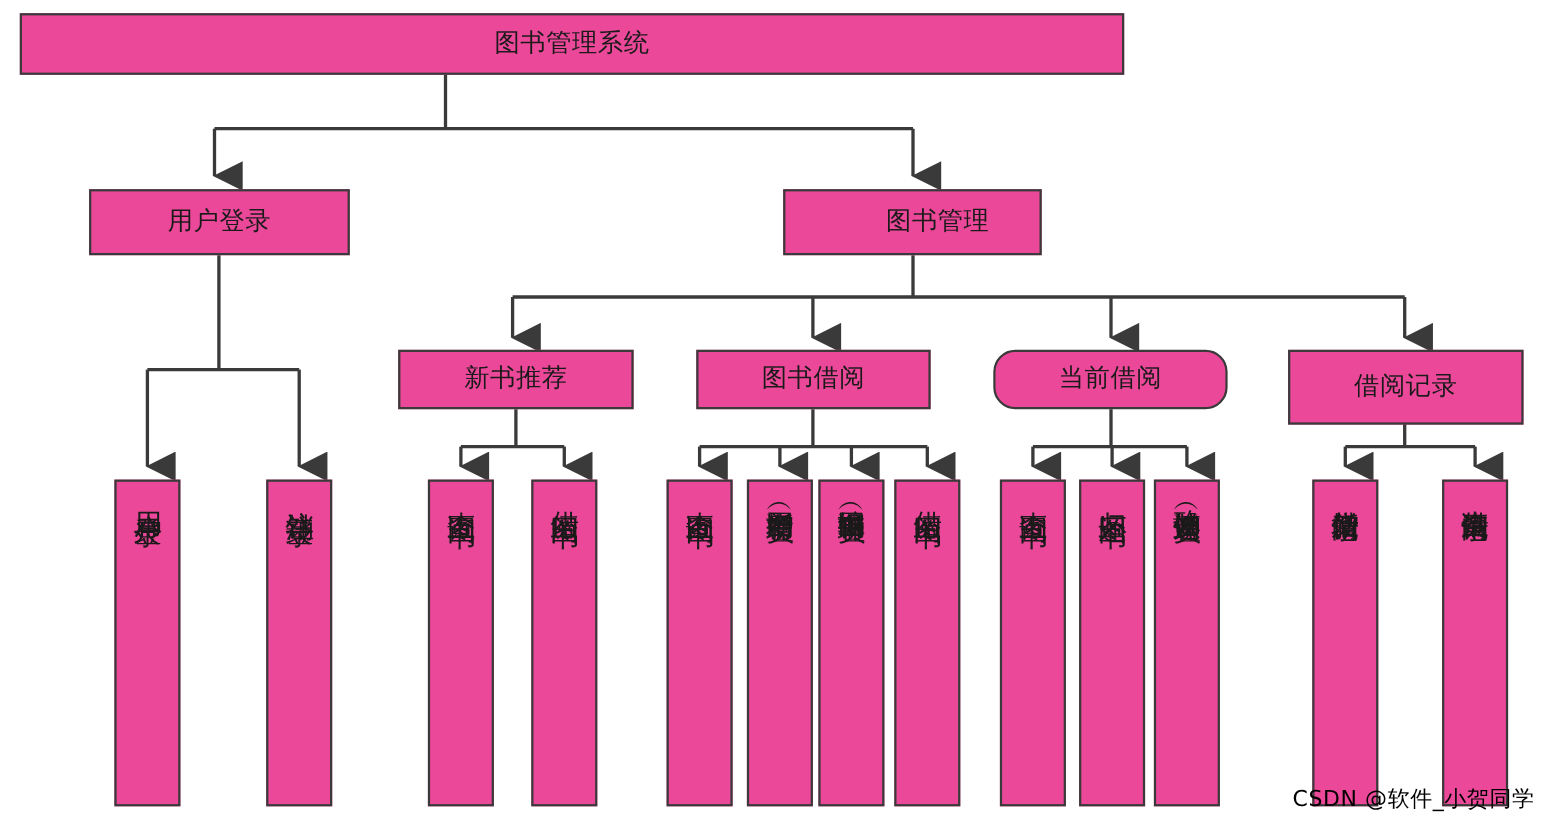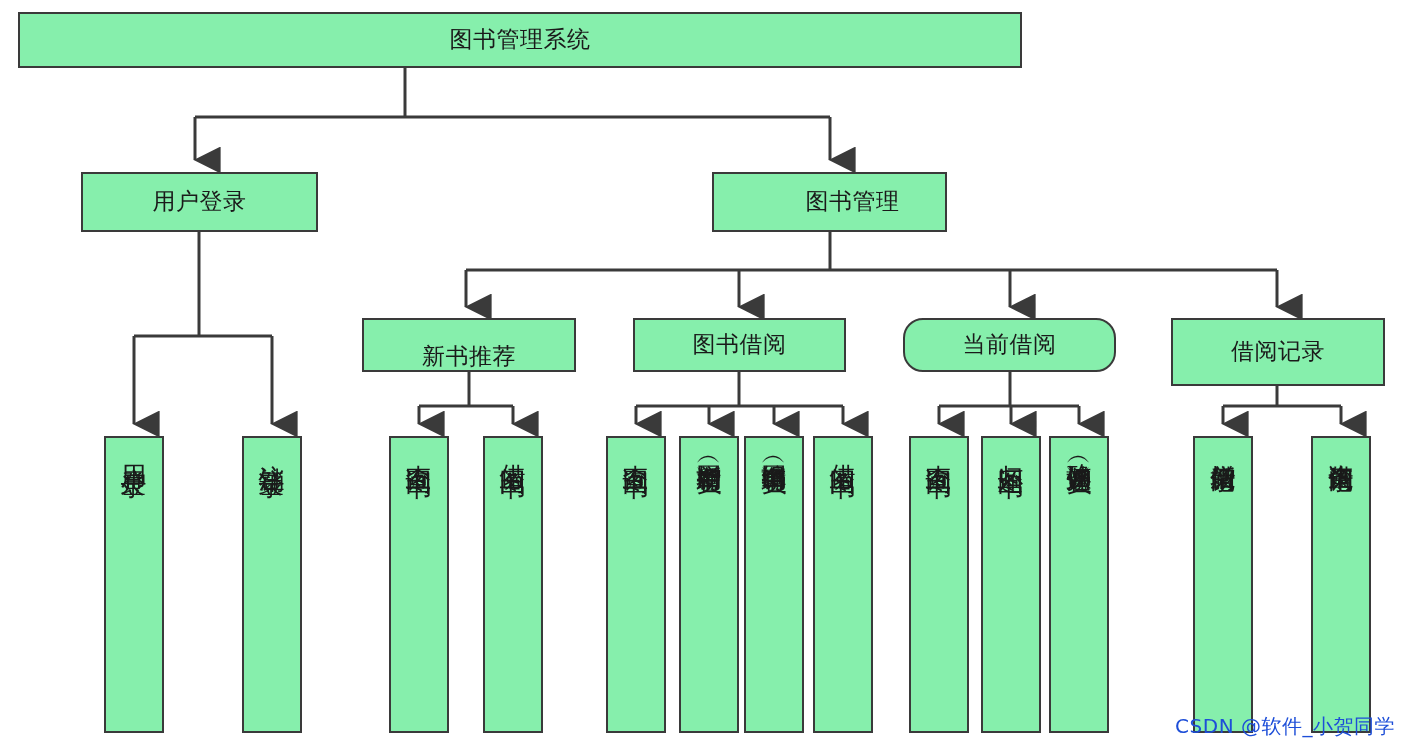--- a/index.html
+++ b/index.html
@@ -21,21 +21,21 @@
     position: absolute;
     left: 0;
     top: 0;
     width: 1405px;
     height: 747px;
     pointer-events: none;
   }
   .node {
     position: absolute;
     box-sizing: border-box;
-    background: #86efac;
+    background: #ec4899;
     border: 2.5px solid #3a3a3a;
     display: flex;
     align-items: center;
     justify-content: center;
     color: #1a1a1a;
   }
   .node .label {
     text-align: center;
     line-height: 1.18;
     letter-spacing: 0.5px;
@@ -59,21 +59,21 @@
   }
   .node.vert.tall .label {
     font-size: 25px;
     letter-spacing: 1px;
   }
   #watermark {
     position: absolute;
     right: 10px;
     bottom: 7px;
     font-size: 20px;
-    color: #1d4ed8;
+    color: #000000;
     letter-spacing: 0.5px;
     white-space: nowrap;
   }
 </style>
 </head>
 <body>
 
 <div id="canvas">
 
   <svg class="edges" viewBox="0 0 1405 747">
@@ -130,21 +130,21 @@
     <span class="label">图书管理系统</span>
   </div>
 
   <div class="node horiz" style="left:81px; top:172px; width:237px; height:60px;">
     <span class="label">用户登录</span>
   </div>
   <div class="node horiz" style="left:712px; top:172px; width:235px; height:60px;padding-left:46px;">
     <span class="label">图书管理</span>
   </div>
 
-  <div class="node horiz" style="left:362px; top:318px; width:214px; height:54px;align-items:flex-end;">
+  <div class="node horiz" style="left:362px; top:318px; width:214px; height:54px;">
     <span class="label">新书推荐</span>
   </div>
   <div class="node horiz" style="left:633px; top:318px; width:213px; height:54px;">
     <span class="label">图书借阅</span>
   </div>
   <div class="node horiz" style="left:903px; top:318px; width:213px; height:54px;border-radius:20px;">
     <span class="label">当前借阅</span>
   </div>
   <div class="node horiz" style="left:1171px; top:318px; width:214px; height:68px;">
     <span class="label">借阅记录</span>

